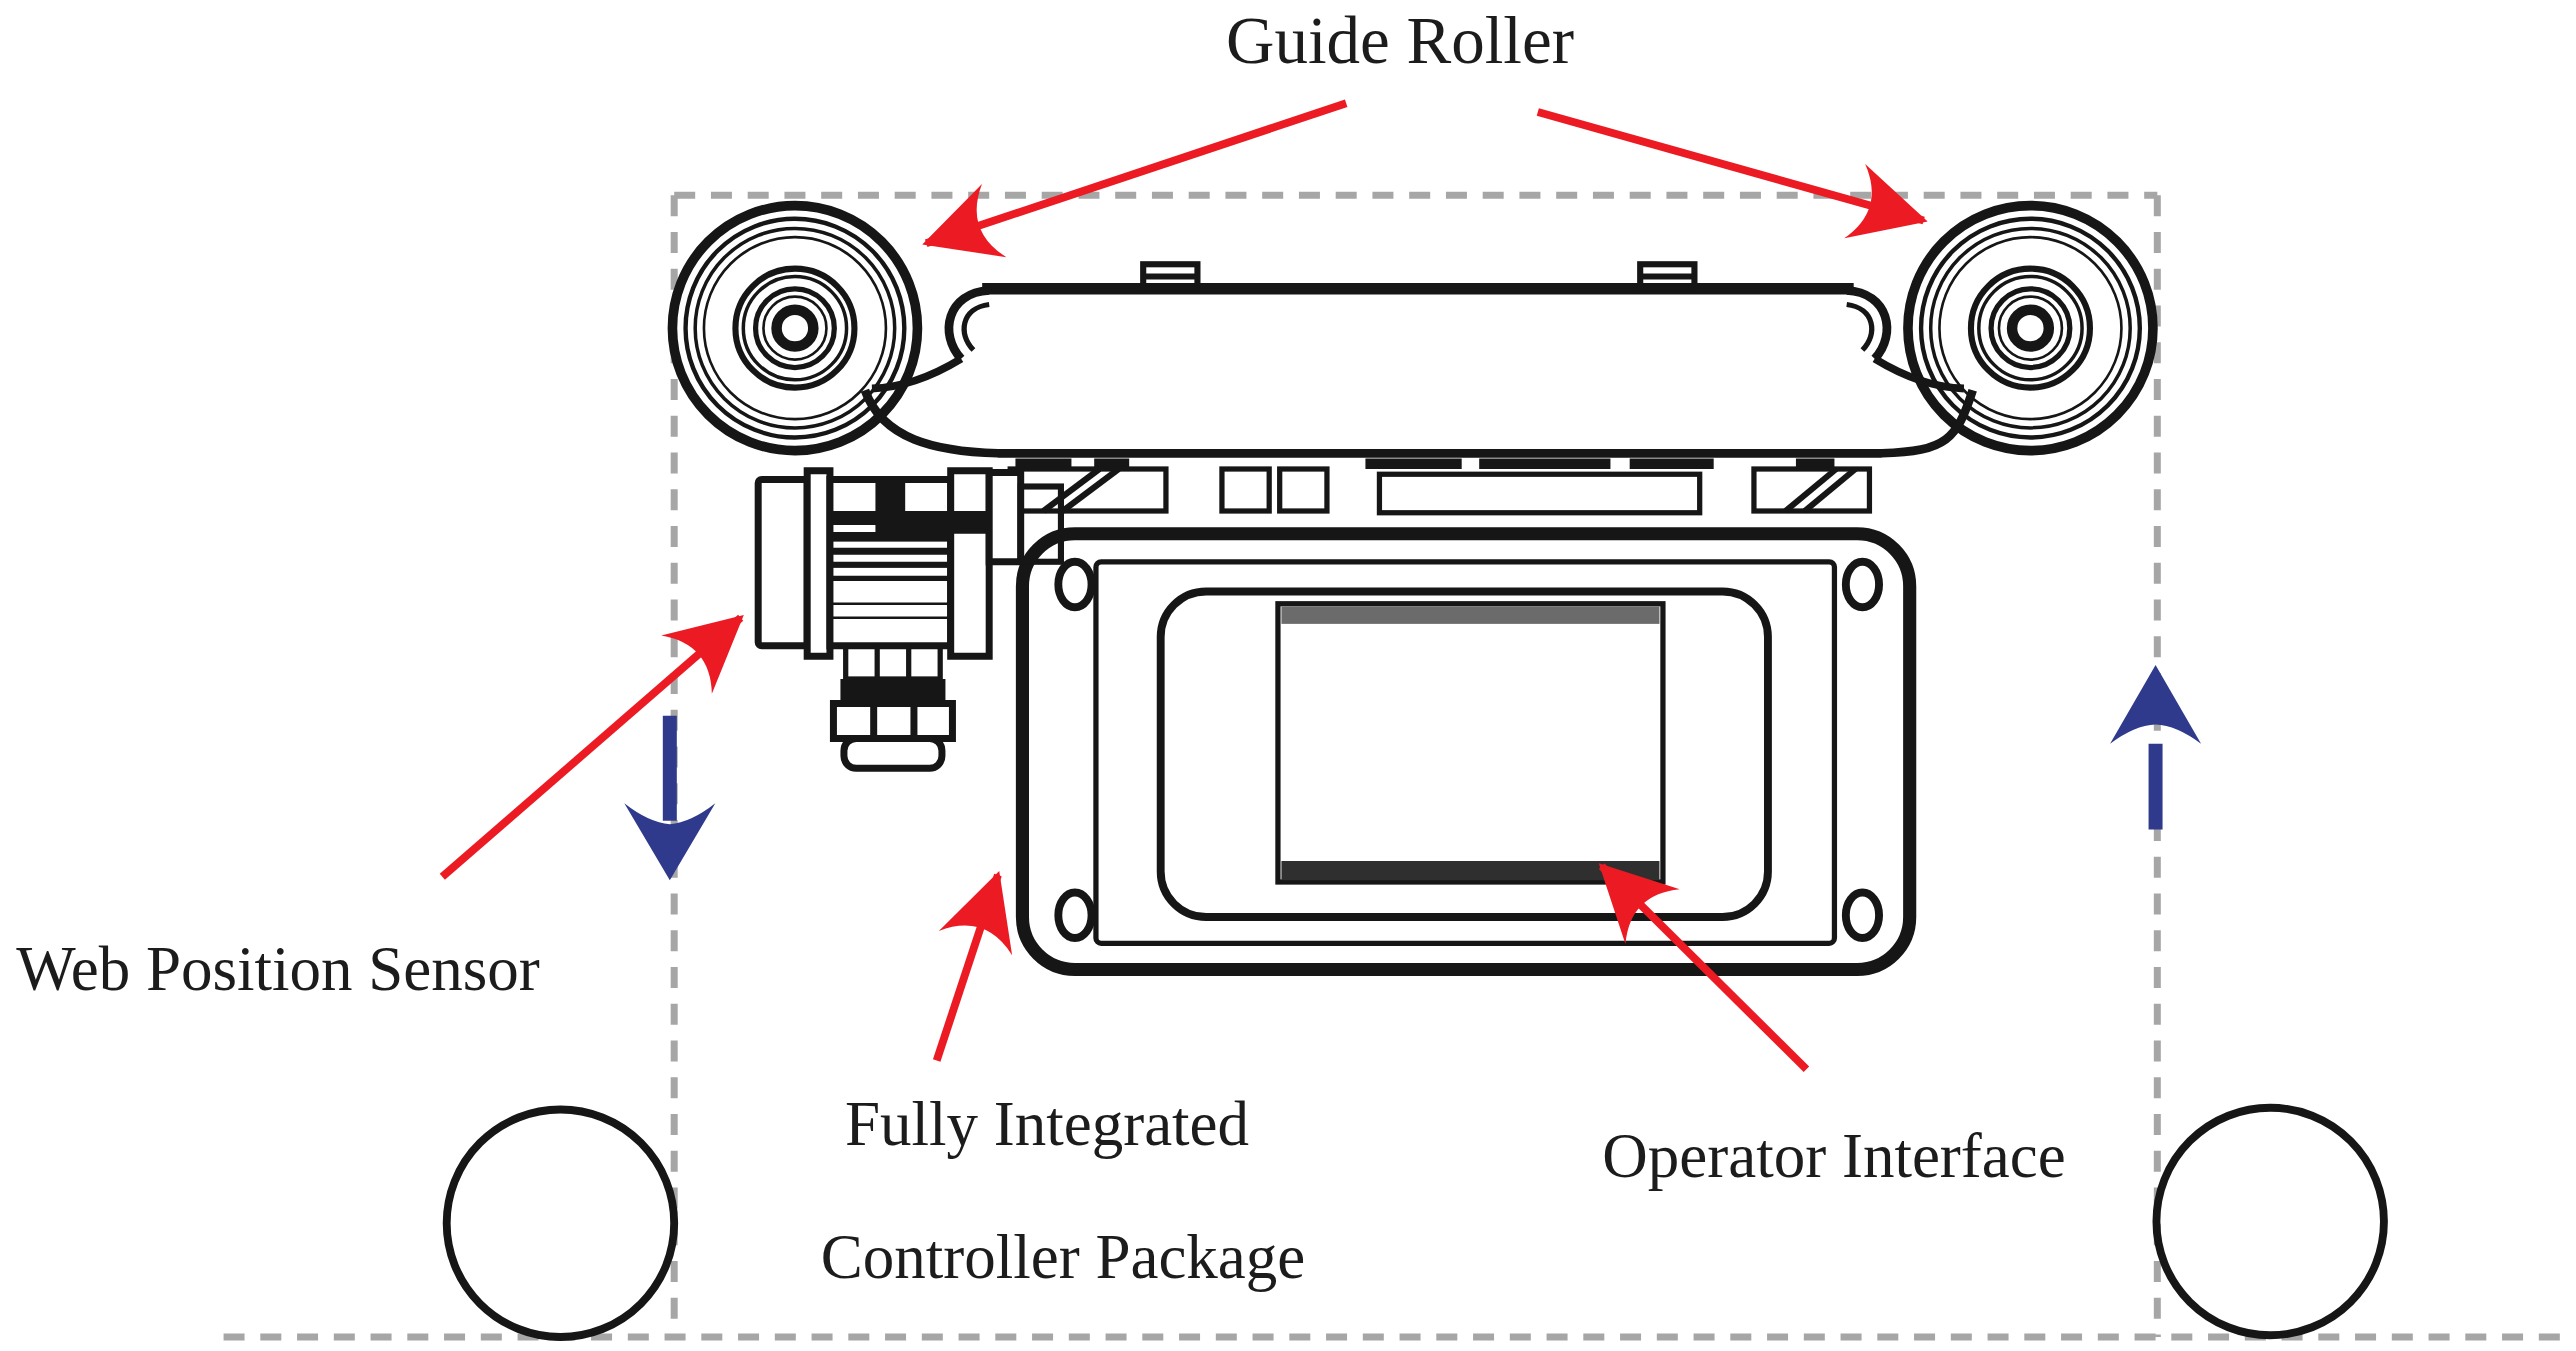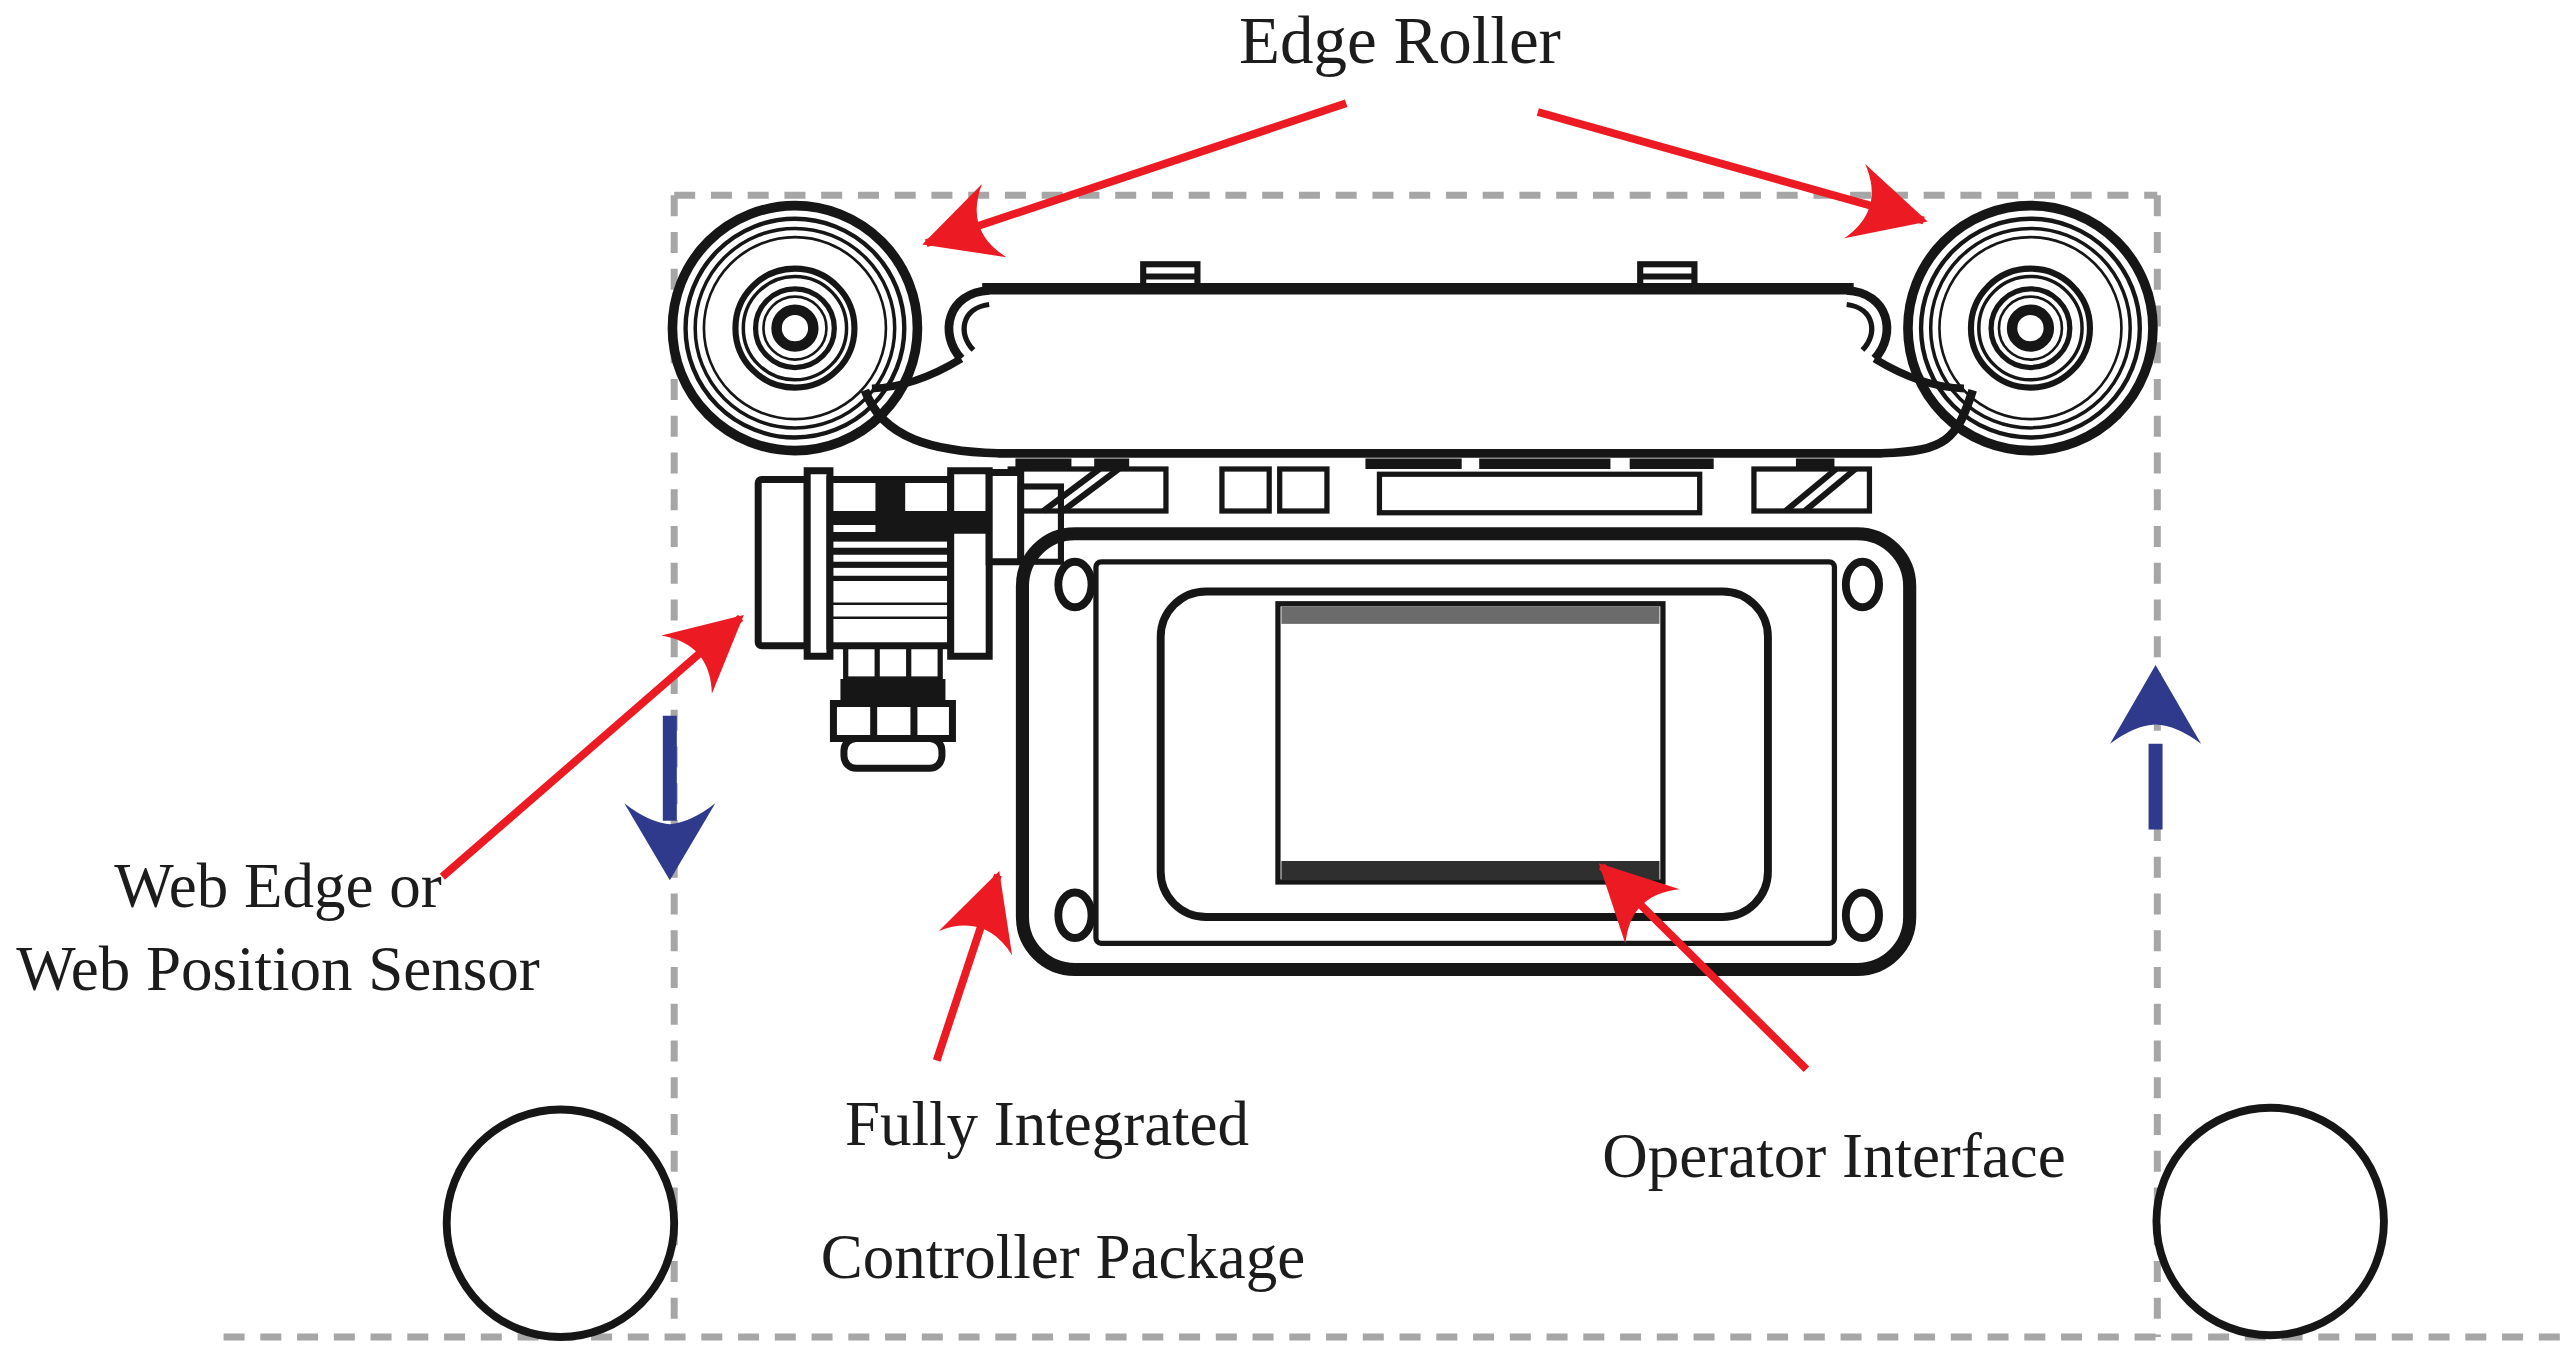--- a/index.html
+++ b/index.html
@@ -174,23 +174,22 @@
   <g fill="#2f3a8d">
     <line x1="765" y1="818" x2="765" y2="938" stroke="#2f3a8d" stroke-width="16"></line>
     <path d="M765,1006 L713,918 Q741,940 765,942 Q789,940 817,918 Z"></path>
   </g>
   <g fill="#2f3a8d">
     <line x1="2463" y1="850" x2="2463" y2="948" stroke="#2f3a8d" stroke-width="16"></line>
     <path d="M2463,760 L2411,850 Q2439,829 2463,828 Q2487,829 2515,850 Z"></path>
   </g>
 </svg>
 
-<div class="diagram-label title" style="left:1400px;top:5.3px;">Edge Roller</div>
+<div class="diagram-label title" style="left:1400px;top:5.3px;">Guide Roller</div>
 
-<div class="diagram-label" style="left:278px;top:853px;">Web Edge or</div>
 <div class="diagram-label" style="left:278px;top:936px;">Web Position Sensor</div>
 
 <div class="diagram-label" style="left:1047px;top:1091px;">Fully Integrated</div>
 <div class="diagram-label" style="left:1063px;top:1224px;">Controller Package</div>
 
 <div class="diagram-label" style="left:1834px;top:1123px;">Operator Interface</div>
 
 </div>
 
 

